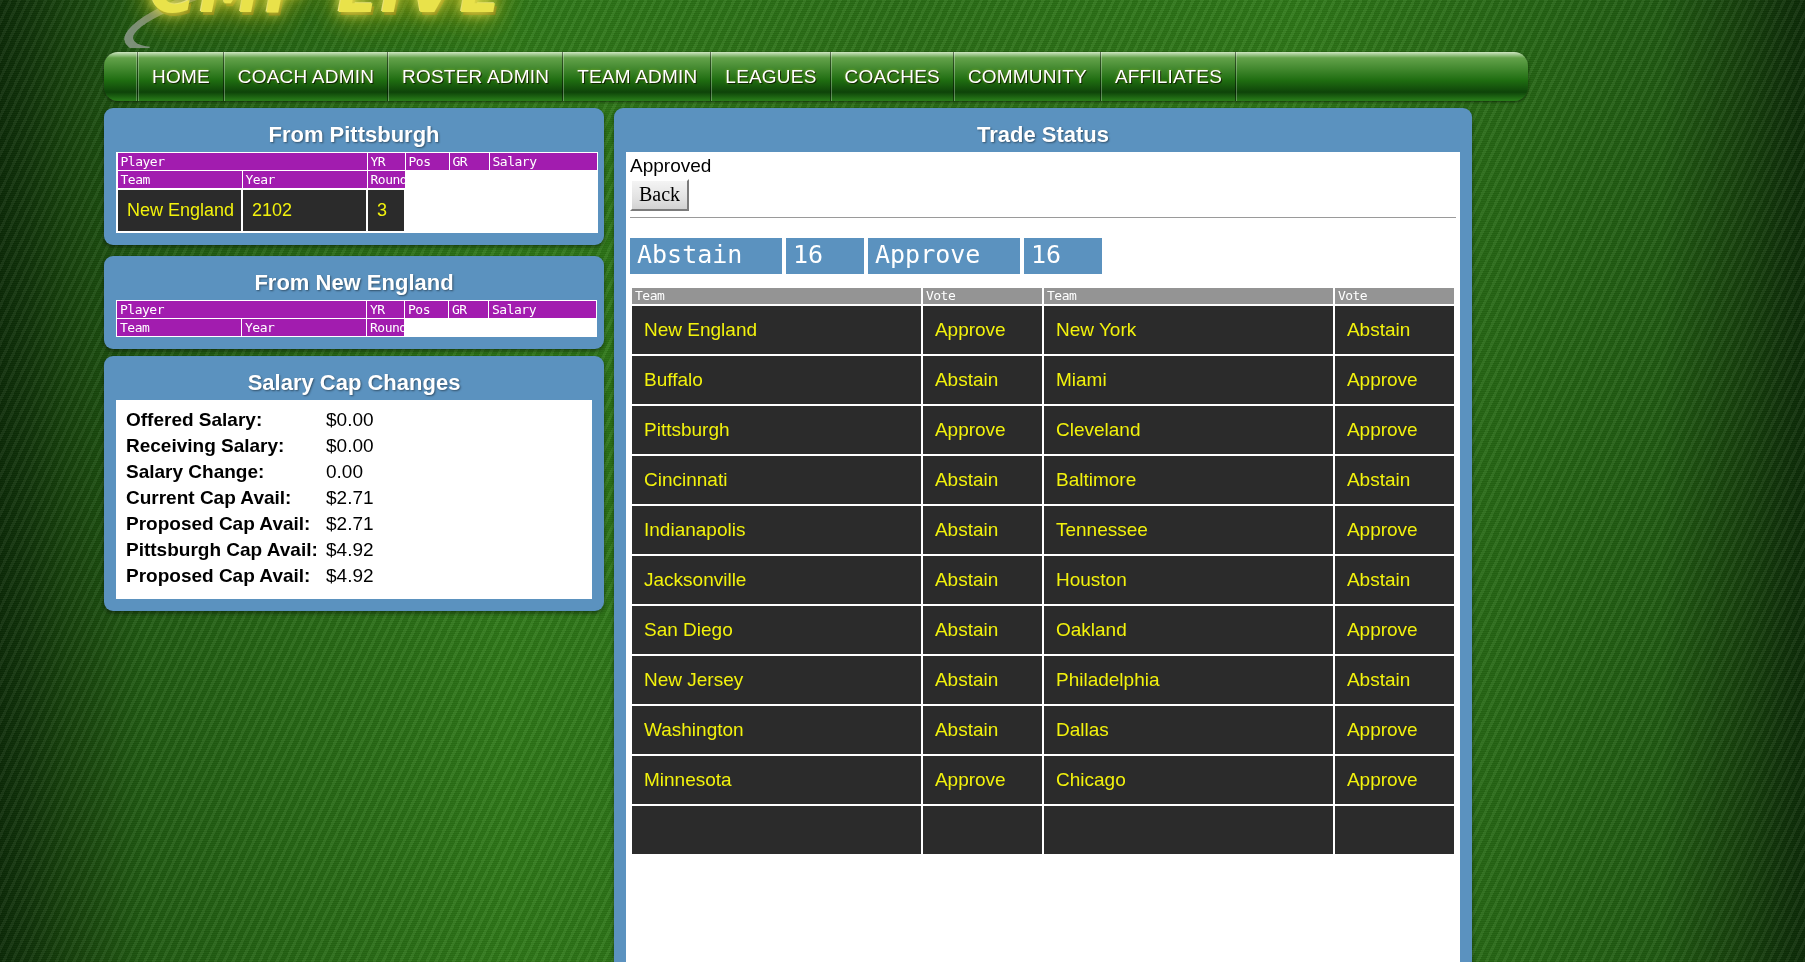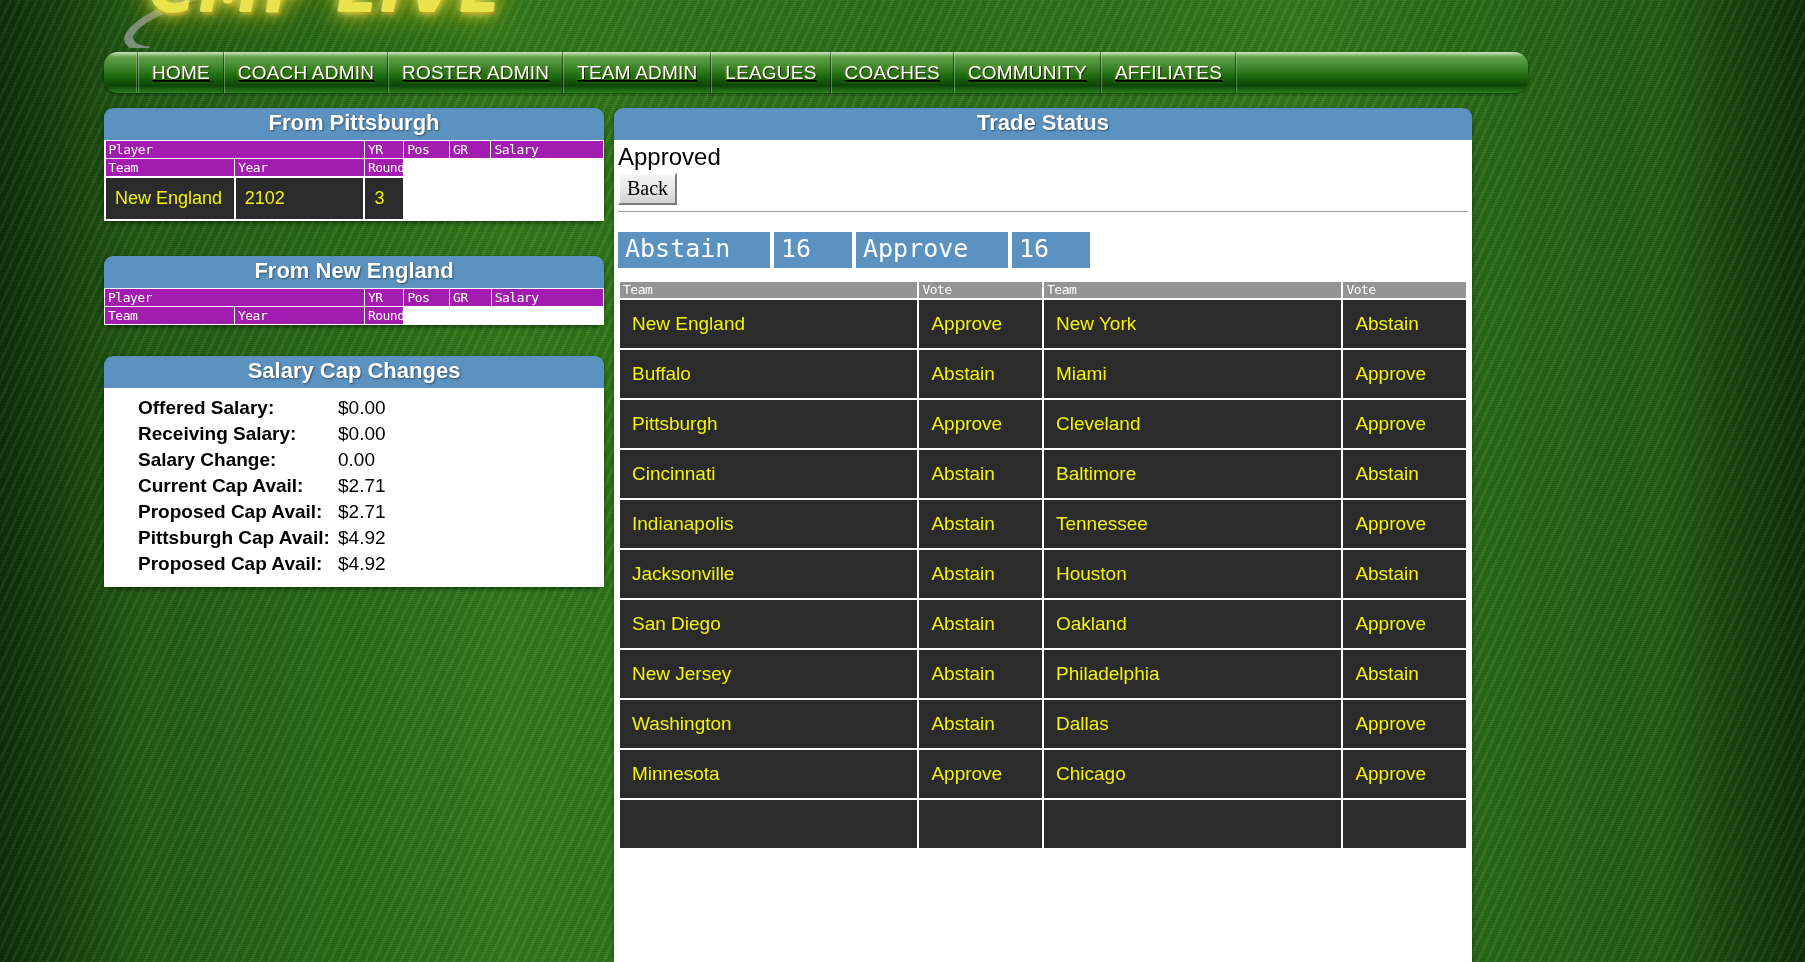--- a/index.html
+++ b/index.html
@@ -50,27 +50,26 @@
     border-radius: 50%;
     border-right-color: transparent;
     border-bottom-color: transparent;
     transform: rotate(-14deg);
     opacity: .85;
   }
 
   
   #navbar {
     position: absolute; left: 104px; top: 52px;
-    width: 1424px; height: 41px;
+    width: 1424px; height: 49px;
     border-radius: 14px;
     background: linear-gradient(180deg, #cfe6c3 0%, #63a24a 12%, #1f6d11 58%, #0e4409 82%, #2a7f1a 100%);
     box-shadow: 0 1px 3px rgba(0,0,0,.5);
     display: flex; align-items: stretch;
     overflow: hidden;
-    text-decoration: underline;
   }
   #nav-cap {
     width: 34px;
     border-right: 1px solid rgba(0,0,0,.45);
     box-shadow: inset -1px 0 0 rgba(255,255,255,.25);
   }
   .nav-item {
     display: flex; align-items: center; justify-content: center;
     padding: 0 13px;
     color: #ffffff;
@@ -82,21 +81,21 @@
     cursor: pointer;
     white-space: nowrap;
   }
   #nav-tail { flex: 1 1 auto; border-left: 1px solid rgba(255,255,255,.28); }
 
   
   .panel {
     position: absolute;
     background: #5b92bf;
     border-radius: 9px;
-    padding: 0;
+    padding: 12px;
     box-shadow: 0 2px 4px rgba(0,0,0,.45);
   }
   .panel-title {
     text-align: center;
     color: #ffffff;
     font-size: 22px;
     font-weight: bold;
     line-height: 30px;
     text-shadow: 1px 1px 2px rgba(0,0,0,.45);
     padding-bottom: 2px;
@@ -130,36 +129,36 @@
   }
   .gtable td.blank { background: #ffffff; border-color: #ffffff; }
 
   
   #panel-from-pitt { left: 104px; top: 108px; width: 500px; }
   #panel-from-ne   { left: 104px; top: 256px; width: 500px; }
   #panel-cap       { left: 104px; top: 356px; width: 500px; }
 
   
   .cap-rows { padding: 7px 10px 10px 10px; }
-  .cap-row { display: flex; line-height: 26px; margin-left: 24px; }
+  .cap-row { display: flex; line-height: 26px; }
   .cap-label {
     width: 200px; font-size: 19px; font-weight: bold; color: #000000;
     white-space: nowrap;
   }
   .cap-value { font-size: 19px; color: #000000; white-space: nowrap; }
 
   
   #panel-trade {
     left: 614px; top: 108px; width: 858px;
     height: 900px;
     overflow: hidden;
   }
   #trade-body { background:#ffffff; padding: 0 0 0 0; height: 862px; overflow: hidden; }
   #trade-status-text {
-    font-size: 24px; color: #000; padding: 3px 4px 0 4px;
+    font-size: 19px; color: #000; padding: 3px 4px 0 4px;
   }
   #back-button {
     display: inline-block;
     margin: 2px 0 0 4px;
     padding: 1px 7px 3px 7px;
     font-family: Liberation Serif, serif;
     font-size: 20px; color: #000;
     background: linear-gradient(180deg,#f4f4f4 0%, #e2e2e2 60%, #d2d2d2 100%);
     border-top: 2px solid #ffffff;
     border-left: 2px solid #ffffff;

